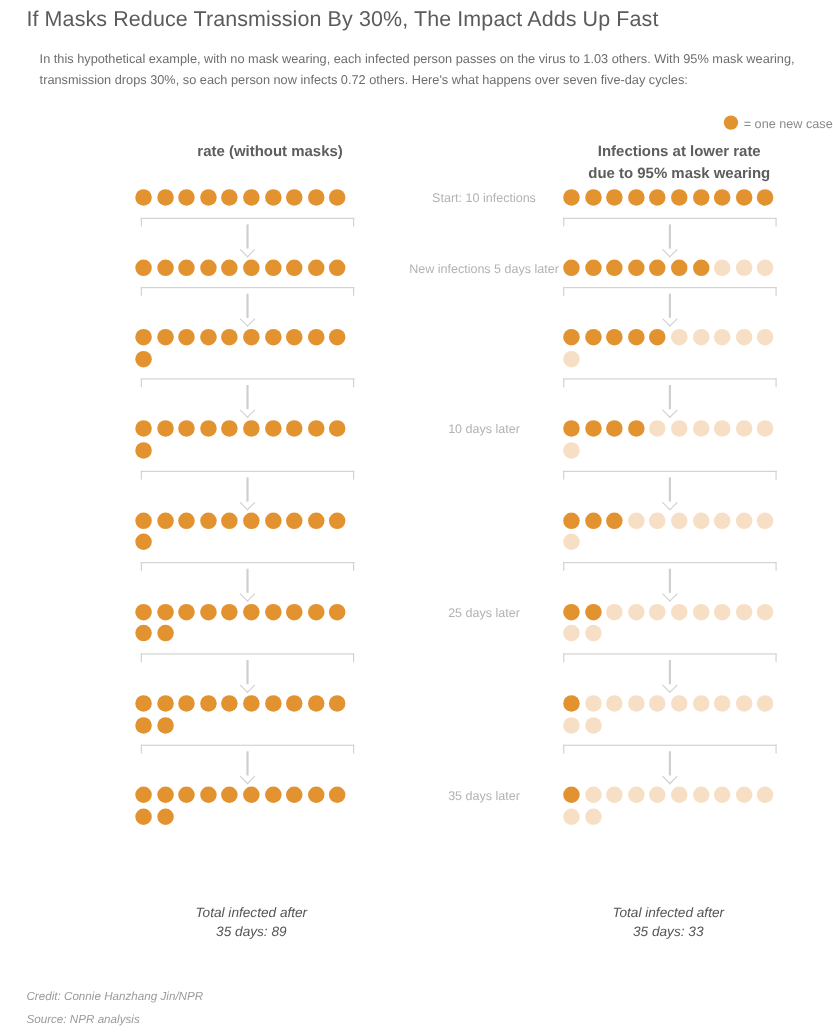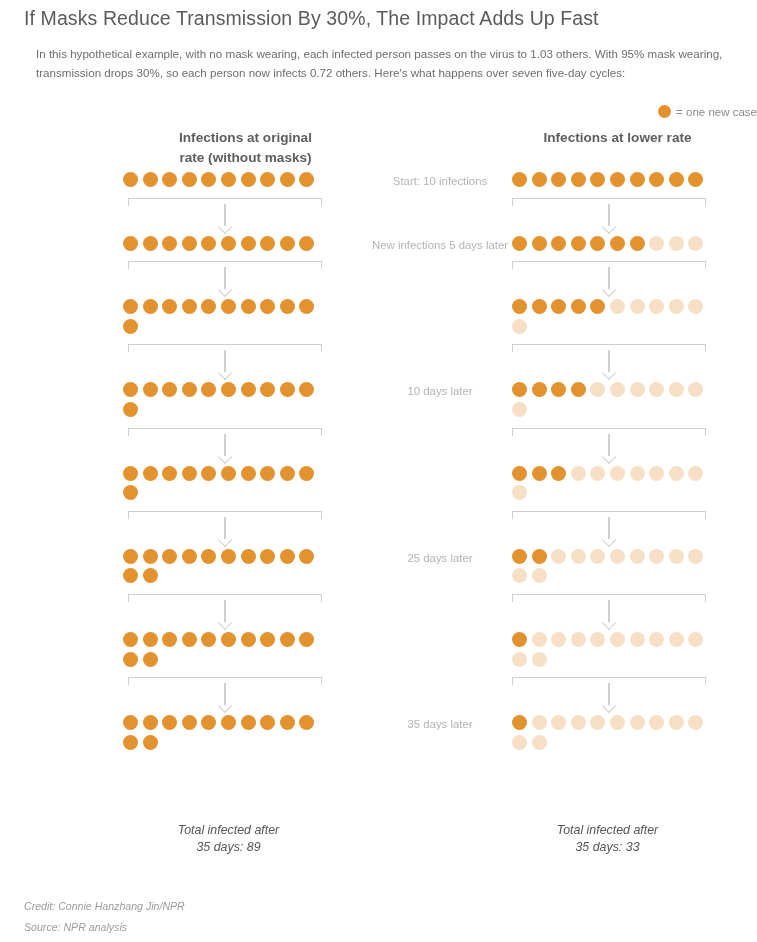--- a/index.html
+++ b/index.html
@@ -208,25 +208,25 @@
 <div class="page">
 
   <div class="title">If Masks Reduce Transmission By 30%, The Impact Adds Up Fast</div>
   <div class="subtitle">In this hypothetical example, with no mask wearing, each infected person passes on the virus to 1.03 others. With 95% mask wearing, transmission drops 30%, so each person now infects 0.72 others. Here's what happens over seven five-day cycles:</div>
 
   <div class="legend">
     <span class="legend-dot" style="background: rgb(226, 146, 47);"></span><span class="legend-label">= one new case</span>
   </div>
 
   <div class="col-head left">
-    <div>Infections at original</div>
     <div>rate (without masks)</div>
   </div>
   <div class="col-head right">
     <div>Infections at lower rate</div>
+    <div>due to 95% mask wearing</div>
   </div>
 
   <div class="stages" id="stages">
       <div class="stage">
         <div class="stage-inner">
           <div class="panel left">
             <div class="dot-rows">
               <div class="dot-row">
                 <span class="dot" style="background: rgb(226, 146, 47);"></span>
                 <span class="dot" style="background: rgb(226, 146, 47);"></span>

